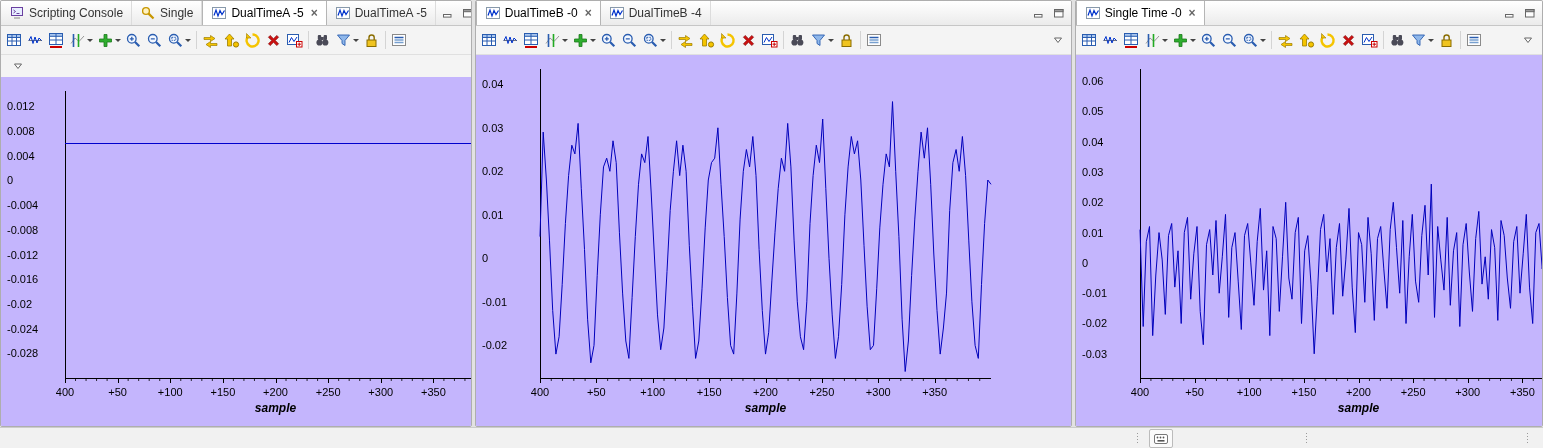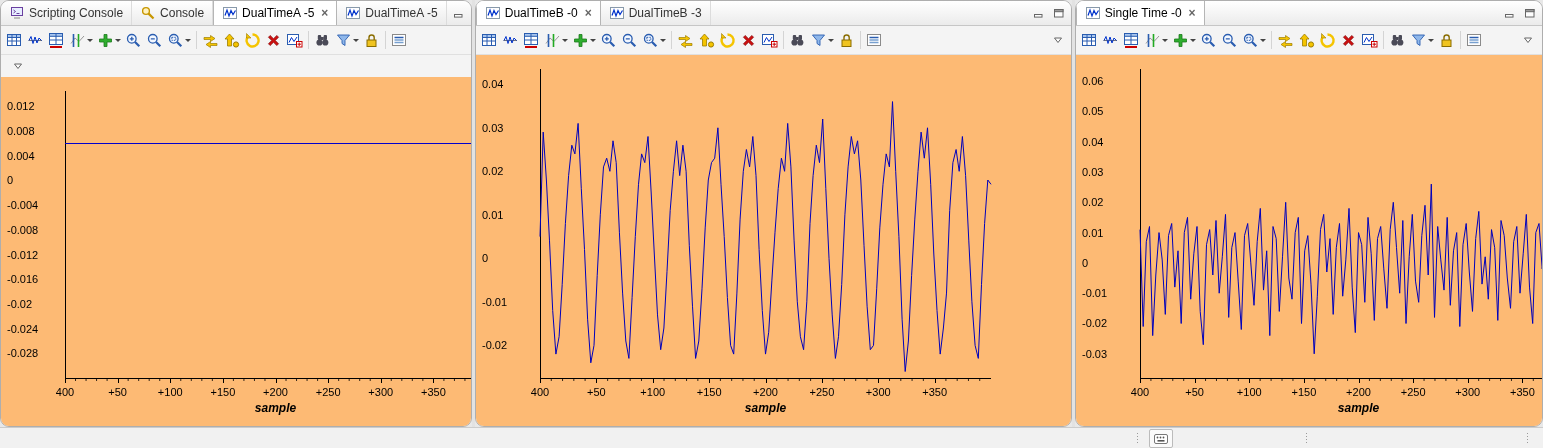--- a/index.html
+++ b/index.html
@@ -1,35 +1,35 @@
 <!DOCTYPE html>
 <html><head>
 <meta charset="utf-8">
 <style>
   html,body{margin:0;padding:0;overflow:hidden}
   body{width:1543px;height:448px;background:#e8e8e8;font-family:"Liberation Sans",sans-serif;font-size:12px;color:#222}
   #panels{display:flex;height:427px;align-items:stretch}
   .sash{width:3px;background:#e2e2e2}
-  .panel{background:#f4f4f4;border:1px solid #aeaeae;border-radius:9px;box-sizing:border-box;display:flex;flex-direction:column;overflow:hidden}
+  .panel{background:#f4f4f4;border:1px solid #aeaeae;border-radius:2px;box-sizing:border-box;display:flex;flex-direction:column;overflow:hidden}
   .tabbar{flex:0 0 24px;display:flex;align-items:stretch;background:linear-gradient(#ffffff,#ebebeb);border-bottom:1px solid #c6c6c6}
   .tab{display:flex;align-items:center;gap:4px;padding:0 8px;white-space:nowrap;color:#333;border-right:1px solid #dcdcdc}
   .tab.active{background:#fff;border-left:1px solid #b5b5b5;border-right:1px solid #b5b5b5;color:#000}
   .icon{display:inline-flex;align-items:center;justify-content:center}
   .icon svg{display:block}
   .tab-close{margin-left:3px;color:#666;font-size:12px;font-weight:bold;line-height:1;cursor:pointer}
   .winbtns{margin-left:auto;display:flex;align-items:center;gap:2px;padding:0 3px}
   .winbtn{width:18px;height:18px;border-radius:2px}
   .toolbar{flex:0 0 26px;display:flex;align-items:center;padding:1px 3px;background:#f4f4f4;border-bottom:1px solid #e0e0e0}
   .tbtn{height:22px;display:flex;align-items:center;padding:0 2px;border-radius:2px;cursor:default}
   .tbtn .icon{width:17px;height:17px}
   .dd{width:0;height:0;border-left:3px solid transparent;border-right:3px solid transparent;border-top:3px solid #444;margin-left:1px}
   .sep{width:1px;align-self:stretch;margin:4px 3px;background:#d4d4d4}
   .spacer{flex:1}
   .toolbar2{flex:0 0 16px;display:flex;align-items:center;padding:0 6px;background:#f4f4f4}
-  .chart{flex:1;background:#fdba74;position:relative}
+  .chart{flex:1;background:#c4b5fd;position:relative}
   #statusbar{height:21px;background:#f1f1f1;border-top:1px solid #cccccc;position:relative}
   .grip{position:absolute;top:4px;height:13px;width:3px;background-image:radial-gradient(#9a9a9a 1px, transparent 1px);background-size:3px 3px}
   .status-btn{position:absolute;top:1px;width:22px;height:17px;border:1px solid #bbb;border-radius:2px;background:#fafafa;display:flex;align-items:center;justify-content:center}
 </style>
 </head>
 <body>
 
 <div id="app">
   <div id="panels">
       <div class="panel" style="width: 497px;">
@@ -45,21 +45,21 @@
             </span>
             <span class="tab-label">Scripting Console</span>
           </div>
           <div class="tab">
             <span class="icon">
               <svg width="16" height="16">
                 <circle cx="6" cy="6" r="3.4" fill="#fff2c0" stroke="#c79600" stroke-width="1.4"></circle>
                 <line x1="8.6" y1="8.6" x2="13.5" y2="13.5" stroke="#c79600" stroke-width="2.2"></line>
               </svg>
             </span>
-            <span class="tab-label">Console</span>
+            <span class="tab-label">Single</span>
           </div>
           <div class="tab active">
             <span class="icon">
               <svg width="16" height="16">
                 <rect x="1.5" y="2.5" width="13" height="11" fill="#fff" stroke="#8899aa"></rect>
                 <polyline points="3,10.5 5,5 7,11 9,5.5 11,9.5 13.5,5.5" fill="none" stroke="#0033cc" stroke-width="1.2"></polyline>
               </svg>
             </span>
             <span class="tab-label">DualTimeA -5</span>
             <span class="tab-close">×</span>
@@ -336,21 +336,21 @@
             <span class="tab-label">DualTimeB -0</span>
             <span class="tab-close">×</span>
           </div>
           <div class="tab">
             <span class="icon">
               <svg width="16" height="16">
                 <rect x="1.5" y="2.5" width="13" height="11" fill="#fff" stroke="#8899aa"></rect>
                 <polyline points="3,10.5 5,5 7,11 9,5.5 11,9.5 13.5,5.5" fill="none" stroke="#0033cc" stroke-width="1.2"></polyline>
               </svg>
             </span>
-            <span class="tab-label">DualTimeB -3</span>
+            <span class="tab-label">DualTimeB -4</span>
           </div>
           <div class="winbtns">
             <span class="icon winbtn">
               <svg width="14" height="14">
                 <rect x="2.5" y="8.5" width="7.5" height="2.6" fill="#fdfdfd" stroke="#666"></rect>
               </svg>
             </span>
             <span class="icon winbtn">
               <svg width="14" height="14">
                 <rect x="2.5" y="3.5" width="8.5" height="7.5" fill="#fdfdfd" stroke="#666"></rect>

